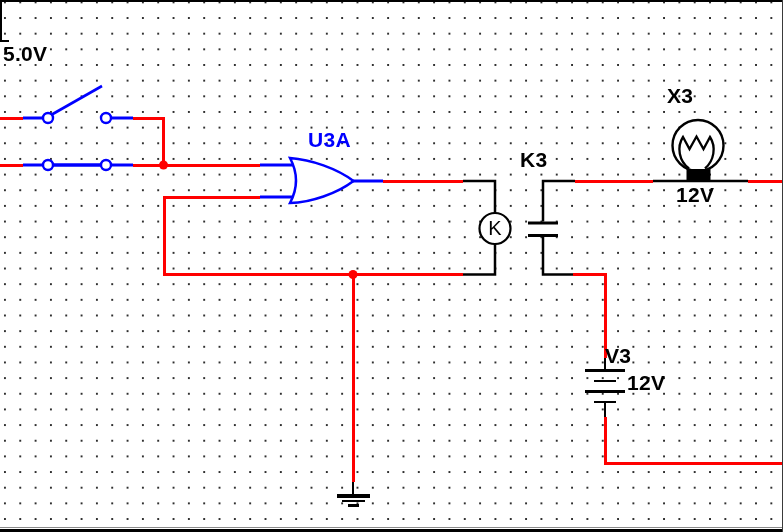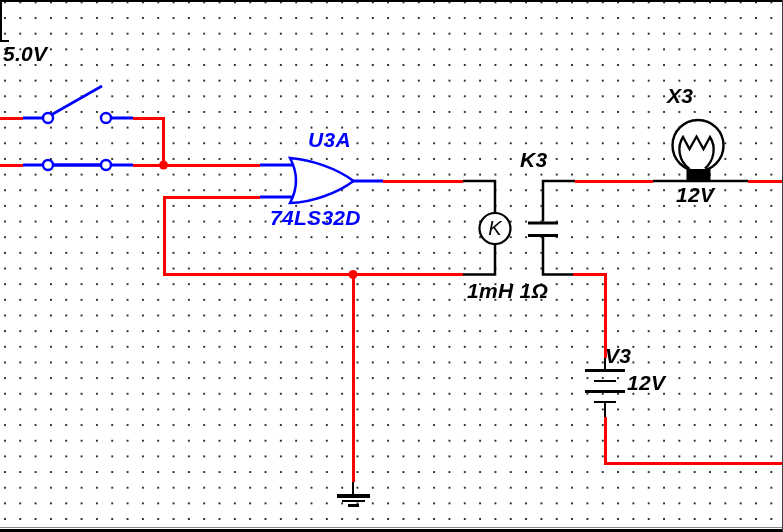--- a/index.html
+++ b/index.html
@@ -5,21 +5,20 @@
   html,body{margin:0;padding:0;background:#fff;}
   #workspace{
     position:relative;
     width:783px;height:532px;
     overflow:hidden;
     background-color:#ffffff;
     background-image:radial-gradient(circle,#2e2e2e 0.8px,transparent 1px);
     background-size:15.33px 15.67px;
     background-position:12.6px 10.2px;
     font-family:"Liberation Sans",sans-serif;
-    font-style:italic;
   }
   #schemsvg{position:absolute;left:0;top:0;}
   .lbl{
     position:absolute;
     font-family:"Liberation Sans",sans-serif;
     font-weight:bold;
     font-size:21px;
     line-height:1;
     color:#000000;
     white-space:nowrap;
@@ -116,22 +115,20 @@
     </g>
 
     <rect x="0" y="0" width="783" height="2" fill="#000000"></rect>
     <path d="M0,527.5 H783" stroke="#8a8a8a" stroke-width="1.2"></path>
     <rect x="0" y="529" width="783" height="3" fill="#000000"></rect>
     <path d="M782.5,0 V532" stroke="#3a3a3a" stroke-width="1"></path>
   </svg>
 
   <div class="lbl" style="left:3px;top:43px;">5.0V</div>
   <div class="lbl blue" style="left:308px;top:129px;">U3A</div>
-  <div class="lbl blue" style="left:270px;top:207px;">74LS32D</div>
   <div class="lbl" style="left:520px;top:149px;">K3</div>
   <div class="lbl coilletter" style="left:486px;top:218px;">K</div>
-  <div class="lbl" style="left:467px;top:280px;">1mH 1Ω</div>
   <div class="lbl" style="left:667px;top:85px;">X3</div>
   <div class="lbl" style="left:676px;top:184px;">12V</div>
   <div class="lbl" style="left:605px;top:345px;">V3</div>
   <div class="lbl" style="left:627px;top:372px;">12V</div>
 
 </div>
 
 </body></html>

